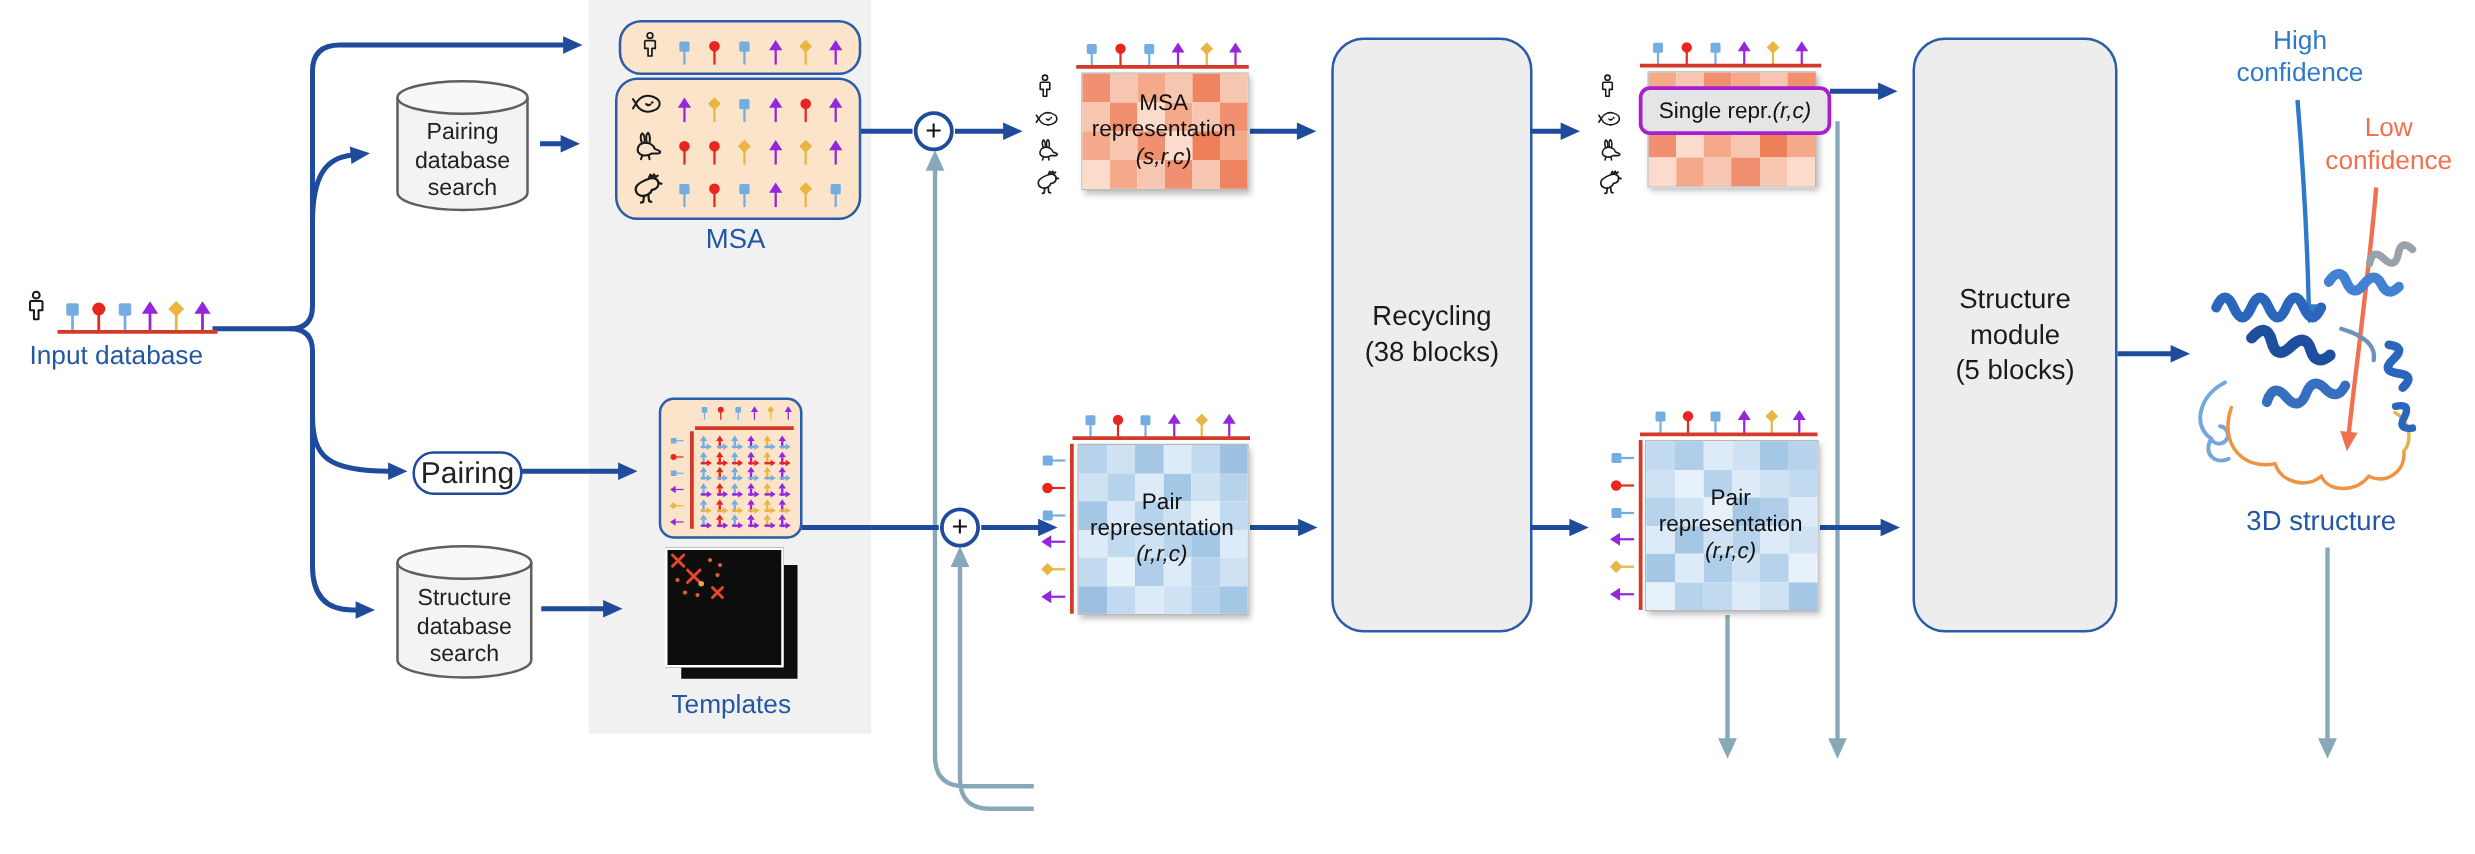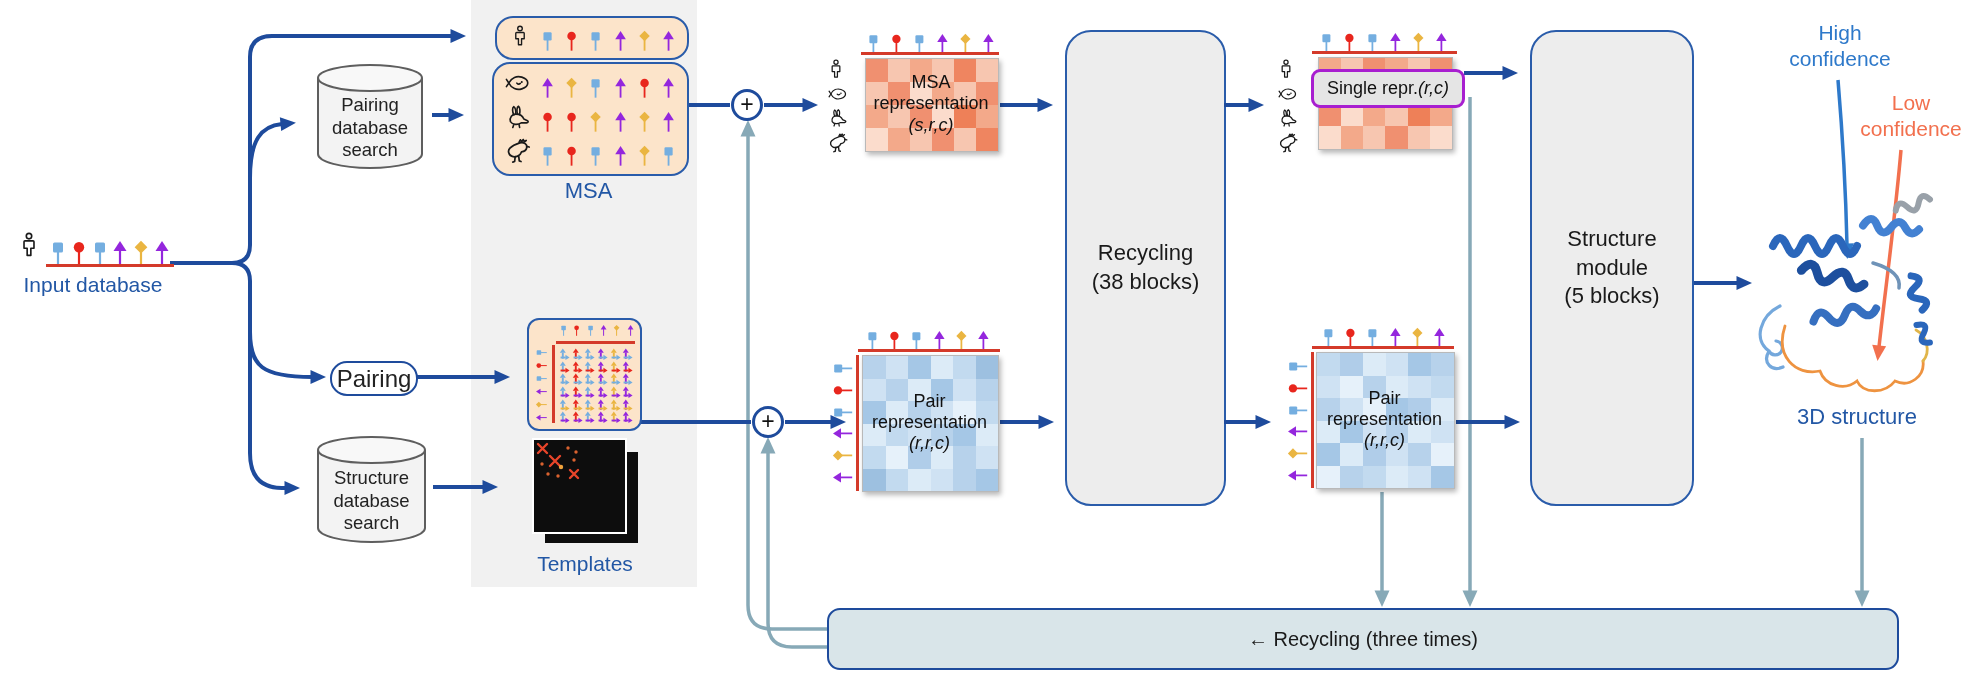--- a/index.html
+++ b/index.html
@@ -1033,17 +1033,14 @@
 
   <div class="conf" style="left:1770px;top:20px;width:140px;color:#2e79ca;">
     <div>High</div>
     <div>confidence</div>
   </div>
   <div class="conf" style="left:1845px;top:90px;width:132px;color:#f2704e;">
     <div>Low</div>
     <div>confidence</div>
   </div>
 
-  <div class="bar node" style="left:827px;top:608px;width:1068px;height:58px;">
-    <span>← Recycling (three times)</span>
-  </div>
 
 </div>
 
 </body></html>

